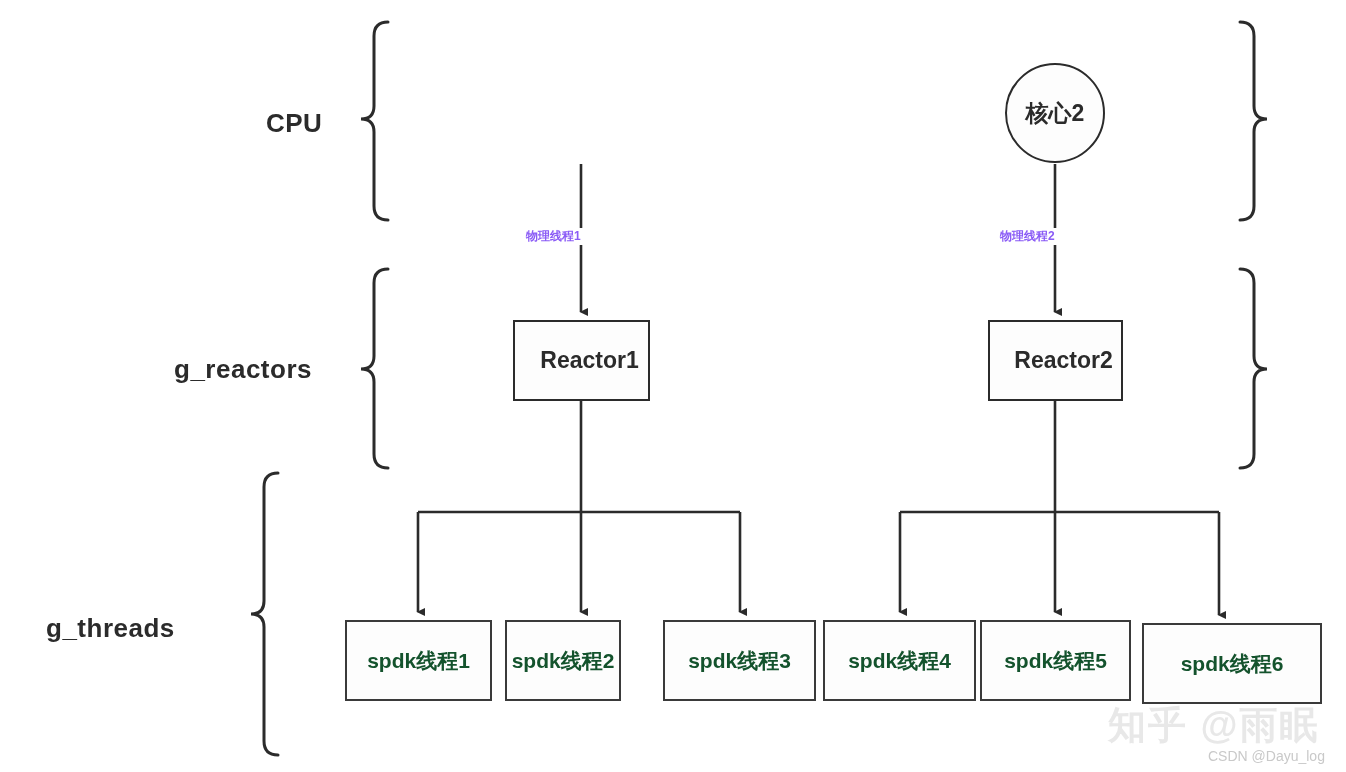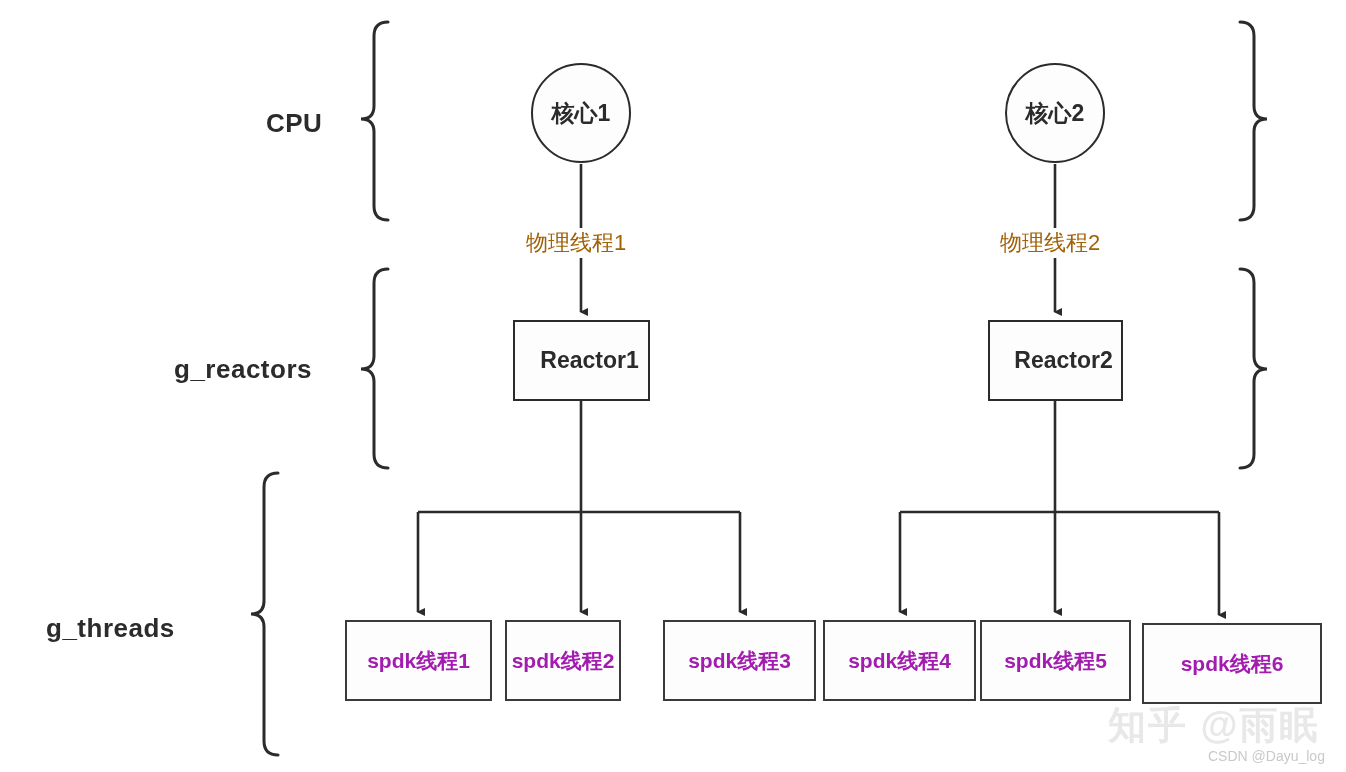--- a/index.html
+++ b/index.html
@@ -59,23 +59,23 @@
     font-size: 23px;
     font-weight: bold;
     color: #2b2b2b;
     box-sizing: border-box;
   }
   #core-1 { left: 531px; top: 63px; }
   #core-2 { left: 1005px; top: 63px; }
 
   .edge-label {
     position: absolute;
-    font-size: 22px;
-    font-weight: normal;
-    color: #a16207;
+    font-size: 12px;
+    font-weight: bold;
+    color: #8b5cf6;
     white-space: nowrap;
     background: #ffffff;
     padding: 0 3px;
   }
   #phys-label-1 { left: 523px; top: 228px; }
   #phys-label-2 { left: 997px; top: 228px; }
 
   .reactor-box {
     position: absolute;
     border: 2.5px solid #2b2b2b;
@@ -95,21 +95,21 @@
 
   .thread-box {
     position: absolute;
     border: 2.5px solid #3a3a3a;
     background: #fdfdfd;
     display: flex;
     align-items: center;
     justify-content: center;
     font-size: 21px;
     font-weight: bold;
-    color: #a21caf;
+    color: #14532d;
     box-sizing: border-box;
     height: 81px;
   }
   #thread-1 { left: 345px; top: 620px; width: 147px; }
   #thread-2 { left: 505px; top: 620px; width: 116px; }
   #thread-3 { left: 663px; top: 620px; width: 153px; }
   #thread-4 { left: 823px; top: 620px; width: 153px; }
   #thread-5 { left: 980px; top: 620px; width: 151px; }
   #thread-6 { left: 1142px; top: 623px; width: 180px; }
 
@@ -167,23 +167,20 @@
     <line x1="900" y1="512" x2="1219" y2="512" stroke="#2b2b2b" stroke-width="2.6"></line>
     <line x1="900" y1="512" x2="900" y2="612" stroke="#2b2b2b" stroke-width="2.6" marker-end="url(#arrowhead)"></line>
     <line x1="1055" y1="512" x2="1055" y2="612" stroke="#2b2b2b" stroke-width="2.6" marker-end="url(#arrowhead)"></line>
     <line x1="1219" y1="512" x2="1219" y2="615" stroke="#2b2b2b" stroke-width="2.6" marker-end="url(#arrowhead)"></line>
   </svg>
 
   <div class="group-label" id="label-cpu">CPU</div>
   <div class="group-label" id="label-reactors">g_reactors</div>
   <div class="group-label" id="label-threads">g_threads</div>
 
-  <div class="core-circle" id="core-1">
-    <span>核心1</span>
-  </div>
   <div class="core-circle" id="core-2">
     <span>核心2</span>
   </div>
 
   <div class="edge-label" id="phys-label-1">物理线程1</div>
   <div class="edge-label" id="phys-label-2">物理线程2</div>
 
   <div class="reactor-box" id="reactor-1">
     <span>Reactor1</span>
   </div>

